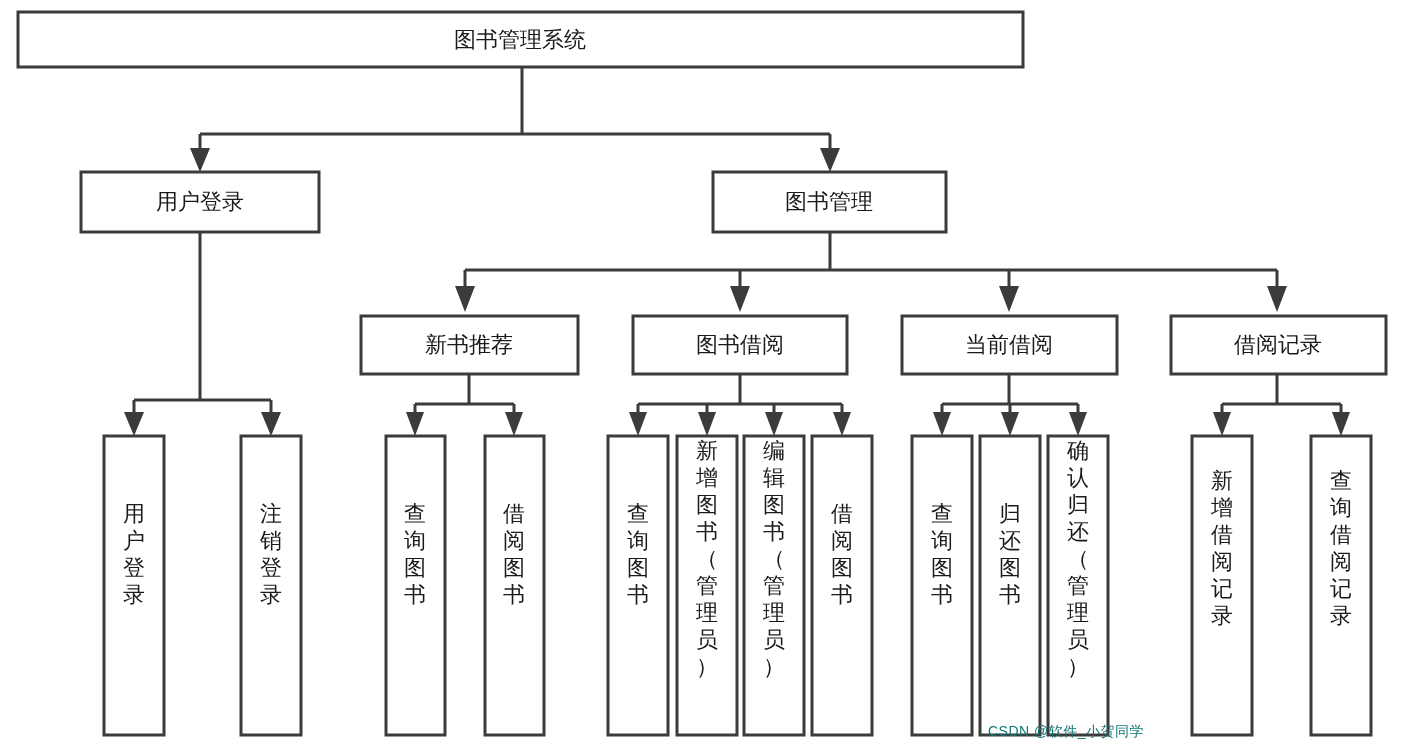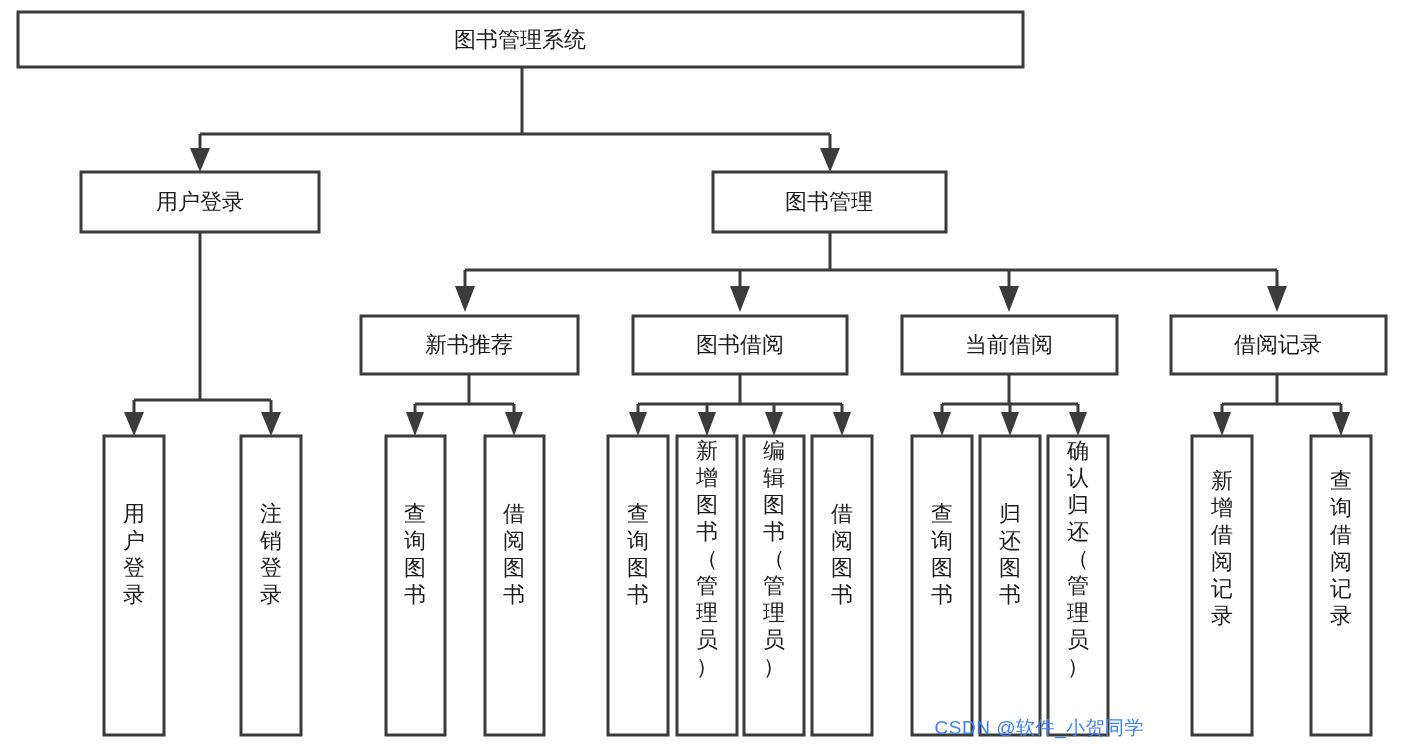--- a/index.html
+++ b/index.html
@@ -53,22 +53,22 @@
     font-family: "Liberation Sans", "DejaVu Sans", sans-serif;
     font-size: 22px;
     fill: #1a1a1a;
     text-anchor: middle;
   }
   .watermark {
     position: absolute;
     right: 10px;
     bottom: 6px;
     font-family: "Liberation Sans", "DejaVu Sans", sans-serif;
-    font-size: 19px;
-    color: #3b82f6;
+    font-size: 14px;
+    color: #0f766e;
     white-space: nowrap;
     letter-spacing: 0.5px;
     pointer-events: none;
   }
 </style>
 </head>
 <body>
 
 <div id="diagram-root">
 

